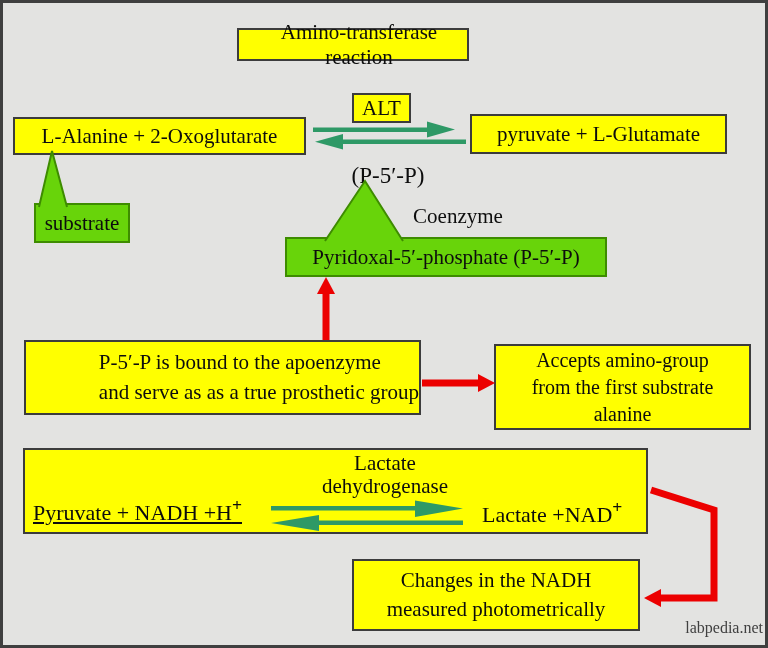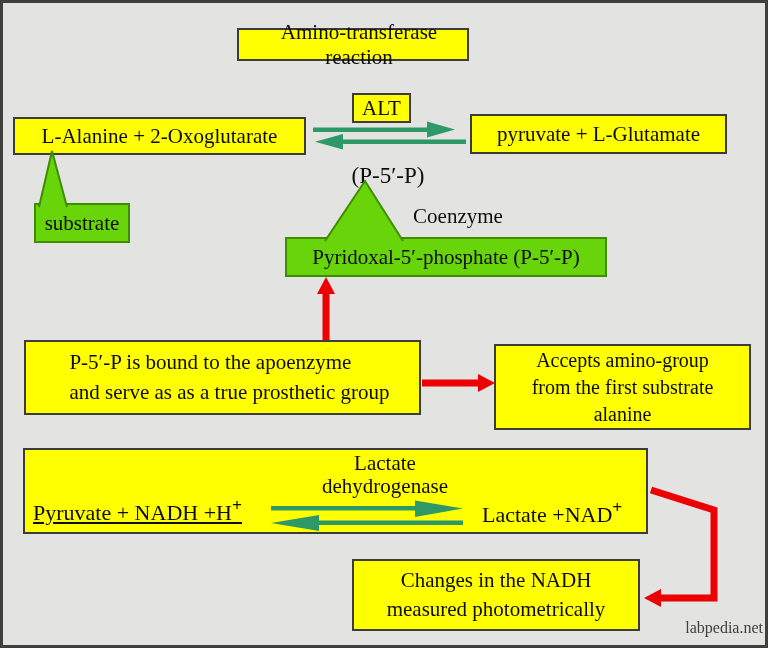--- a/index.html
+++ b/index.html
@@ -20,21 +20,21 @@
   .plain{background:transparent;border:none;}
   #title-box{left:234px;top:25px;width:232px;height:33px;font-size:21px;padding-left:12px;}
   #alt-box{left:349px;top:90px;width:59px;height:30px;font-size:21px;}
   #reactants-box{left:10px;top:114px;width:293px;height:38px;font-size:21px;}
   #products-box{left:467px;top:111px;width:257px;height:40px;font-size:21px;}
   #p5p-label{left:335px;top:141px;width:100px;height:28px;font-size:23px;margin-top:18px;}
   #substrate-box{left:31px;top:200px;width:96px;height:40px;font-size:21px;}
   #coenzyme-label{left:396px;top:200px;width:118px;height:26px;font-size:21px;}
   #pyridoxal-box{left:262px;top:234px;width:322px;height:40px;font-size:21px;margin-left:20px;}
   #bound-box{left:21px;top:337px;width:397px;height:75px;font-size:21px;
-    justify-content:center;text-align:left;padding-left:14px;line-height:1.4;}
+    justify-content:flex-end;text-align:left;padding-left:14px;line-height:1.4;}
   #accepts-box{left:491px;top:341px;width:257px;height:86px;font-size:20px;line-height:1.35;}
   #ldh-box{left:20px;top:445px;width:625px;height:86px;font-size:21px;}
   #ldh-enzyme{position:absolute;left:220px;top:2px;width:280px;text-align:center;line-height:1.1;}
   #ldh-left{position:absolute;left:8px;top:46px;font-size:22px;white-space:nowrap;text-decoration:underline;}
   #ldh-right{position:absolute;left:457px;top:48px;font-size:22px;white-space:nowrap;}
   #changes-box{left:349px;top:556px;width:288px;height:72px;font-size:21px;line-height:1.4;}
   #watermark{position:absolute;left:660px;top:616px;width:100px;font-size:16px;
     color:#404040;text-align:right;}
   sup.plus{font-size:0.8em;font-weight:bold;position:relative;top:-1px;}
   #arrow-layer{position:absolute;left:0;top:0;width:768px;height:648px;

